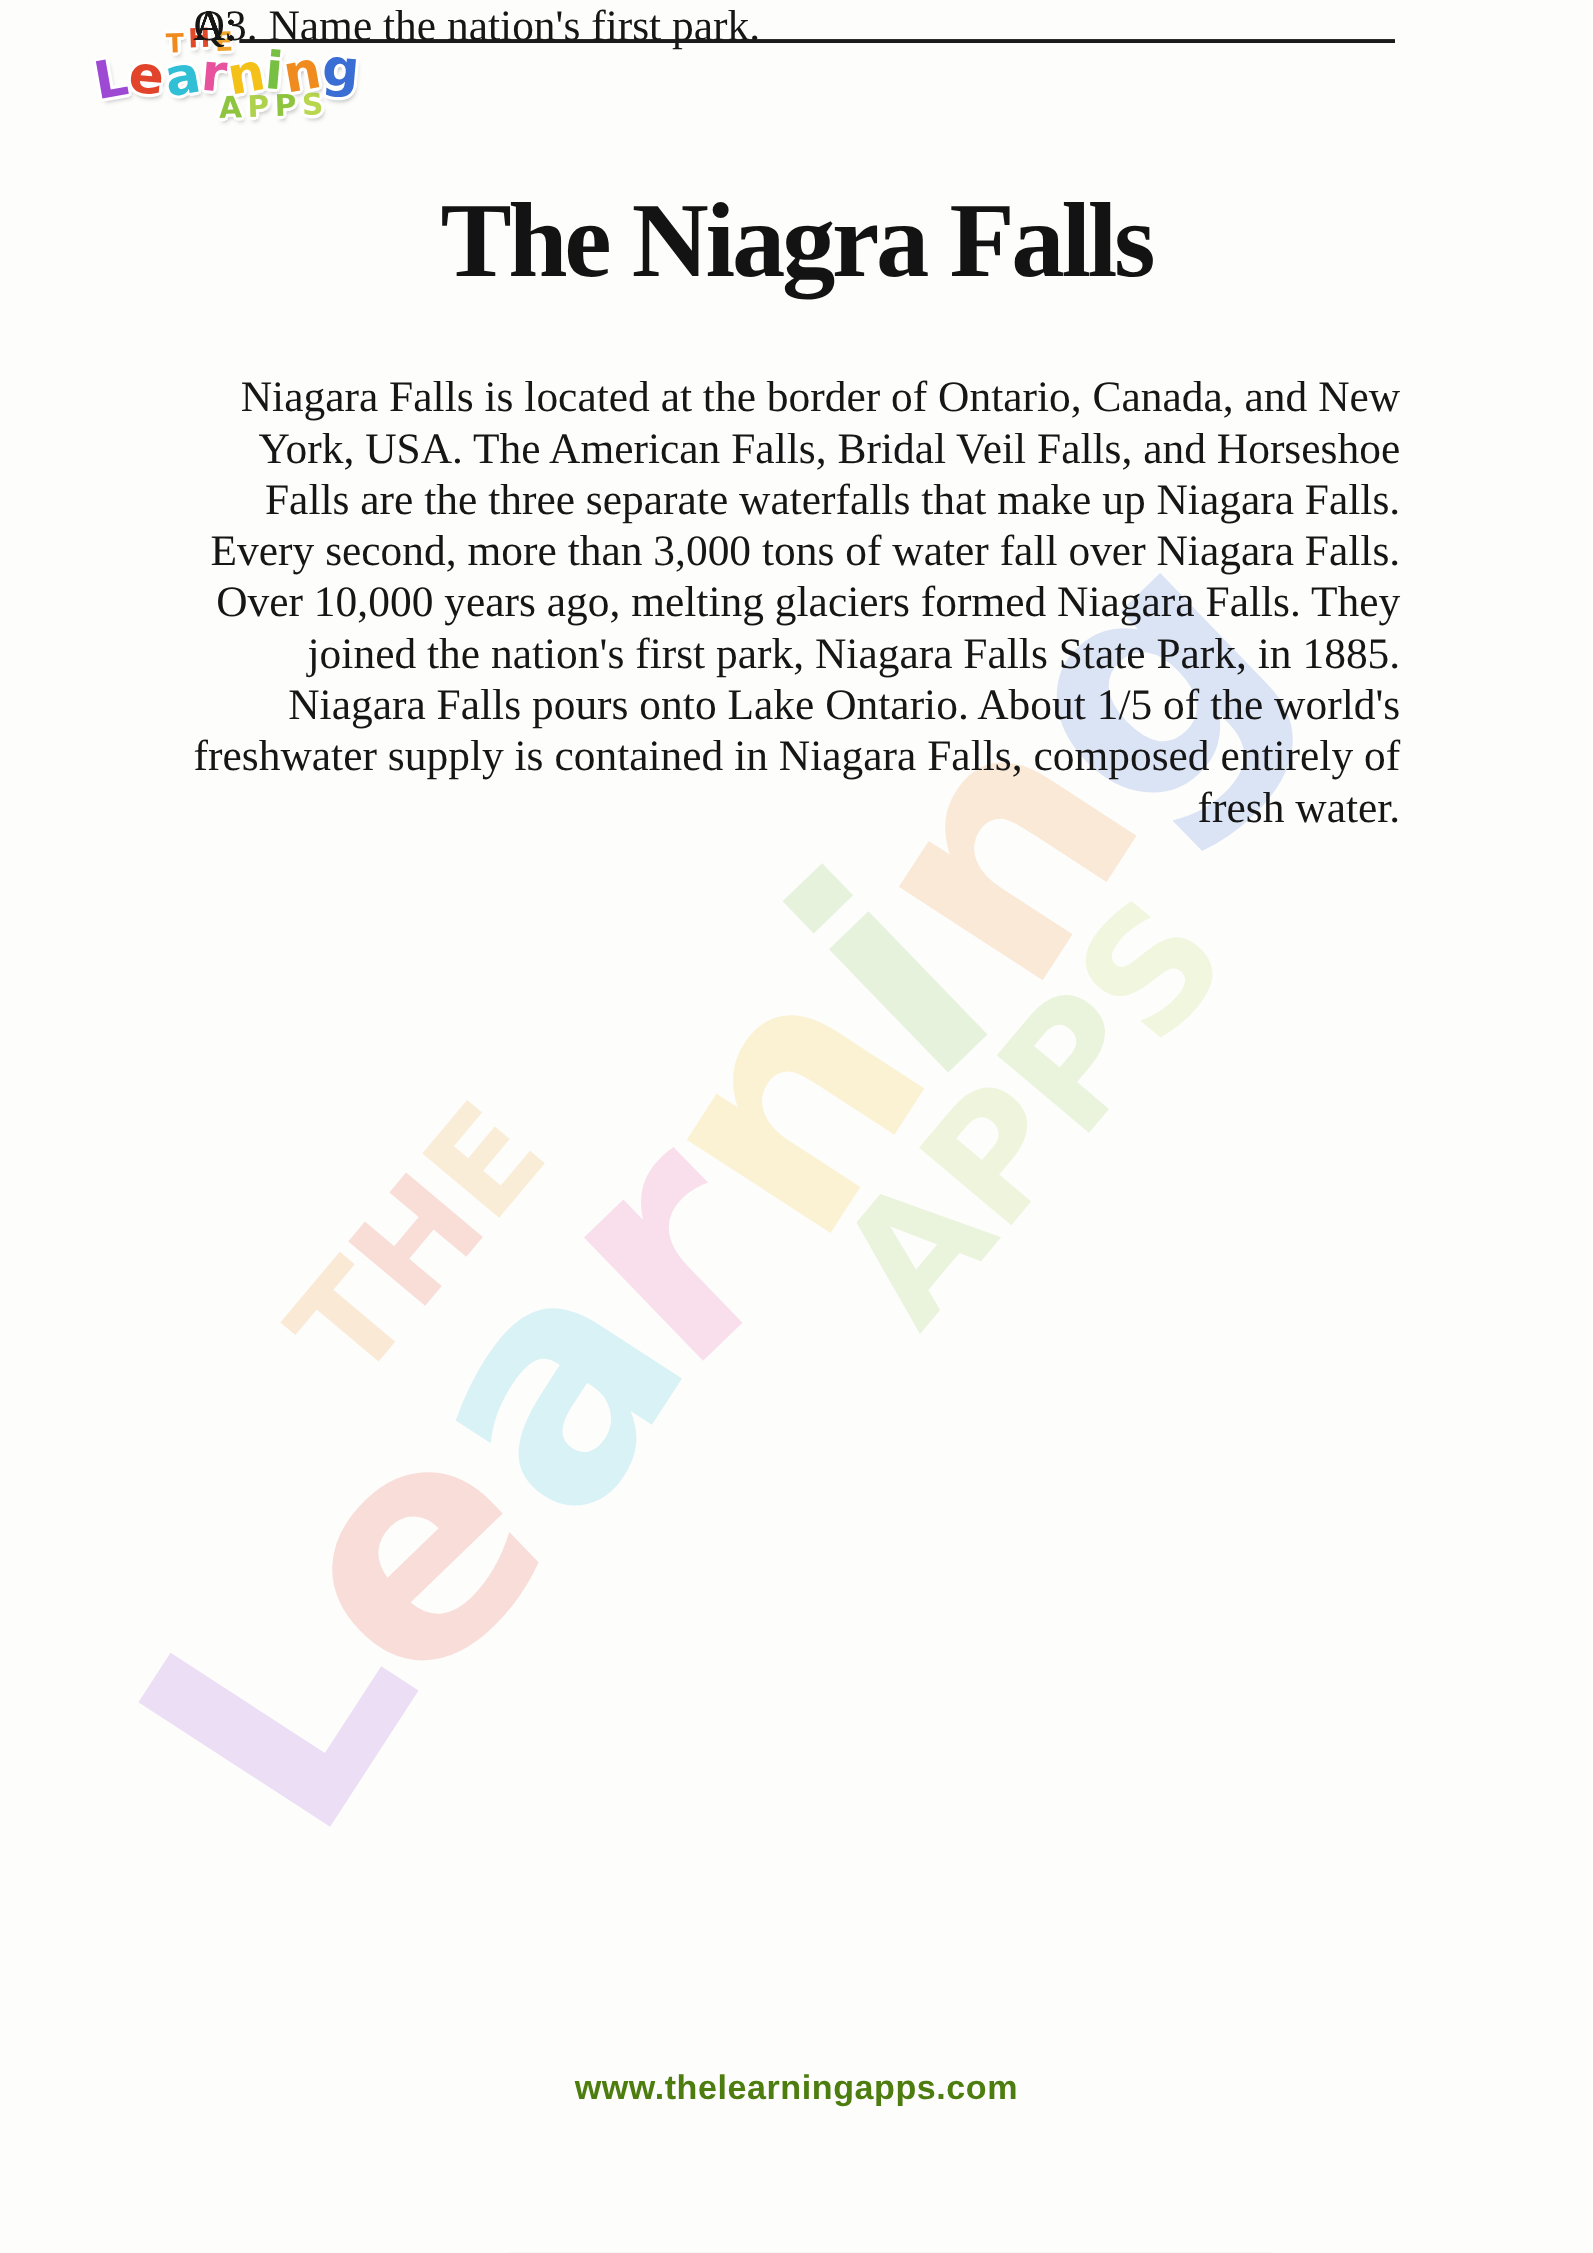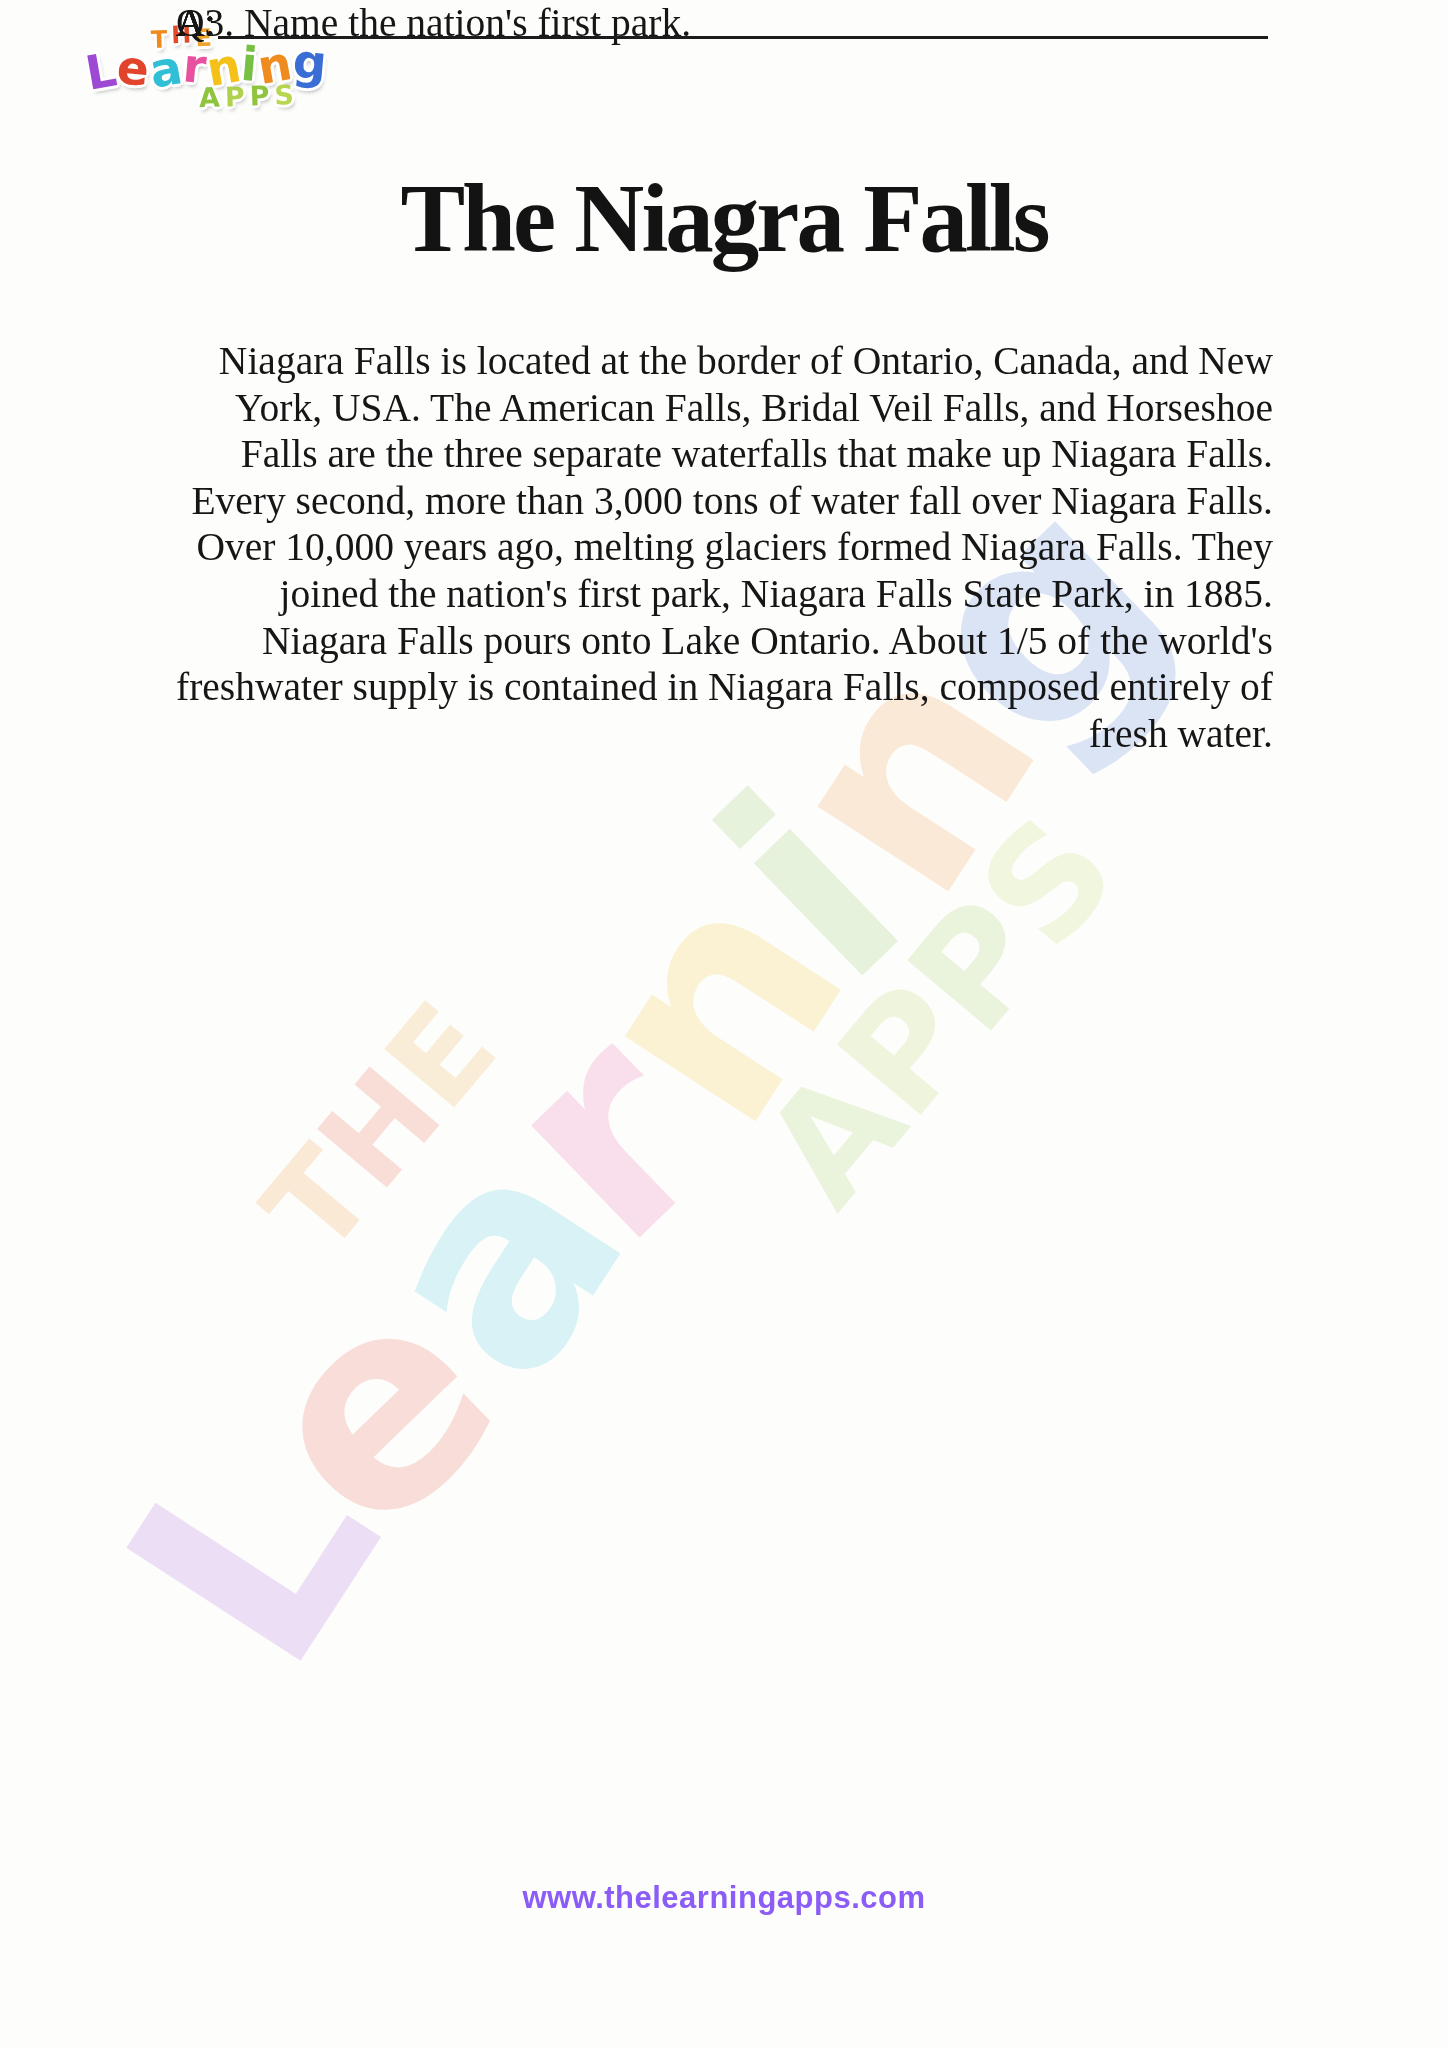--- a/index.html
+++ b/index.html
@@ -63,21 +63,21 @@
   .instruction { position:absolute; left:176px; top:770px; font-size:39.5px; z-index:1; }
   .q { position:absolute; left:176px; font-size:39.5px; line-height:46.6px; white-space:pre; z-index:1; }
   #q1{top:860} #q2{top:1001} #q3{top:1153} #q4{top:1286} #q5{top:1424}
   .answer { position:absolute; left:176px; width:1092px; display:flex; font-size:39.5px;
             line-height:46px; z-index:1; }
   .answer .line { flex:1; border-bottom:3px solid #1c1c1c; margin-bottom:7px; margin-left:2px; }
   #a1{top:905} #a2{top:1067} #a3{top:1195} #a4{top:1327} #a5{top:1555}
   .footer {
     position:absolute; top:1880px; left:0; width:100%; text-align:center;
     font-family:"Liberation Sans", sans-serif; font-weight:bold; font-size:31px;
-    letter-spacing:.5px; color:#8b5cf6; z-index:1;
+    letter-spacing:.5px; color:#4d7c0f; z-index:1;
   }
 </style>
 </head>
 <body>
 
 <div class="page">
 
   <div class="watermark" aria-hidden="true">
     <div class="wm-inner">
       <div class="wm-the">

